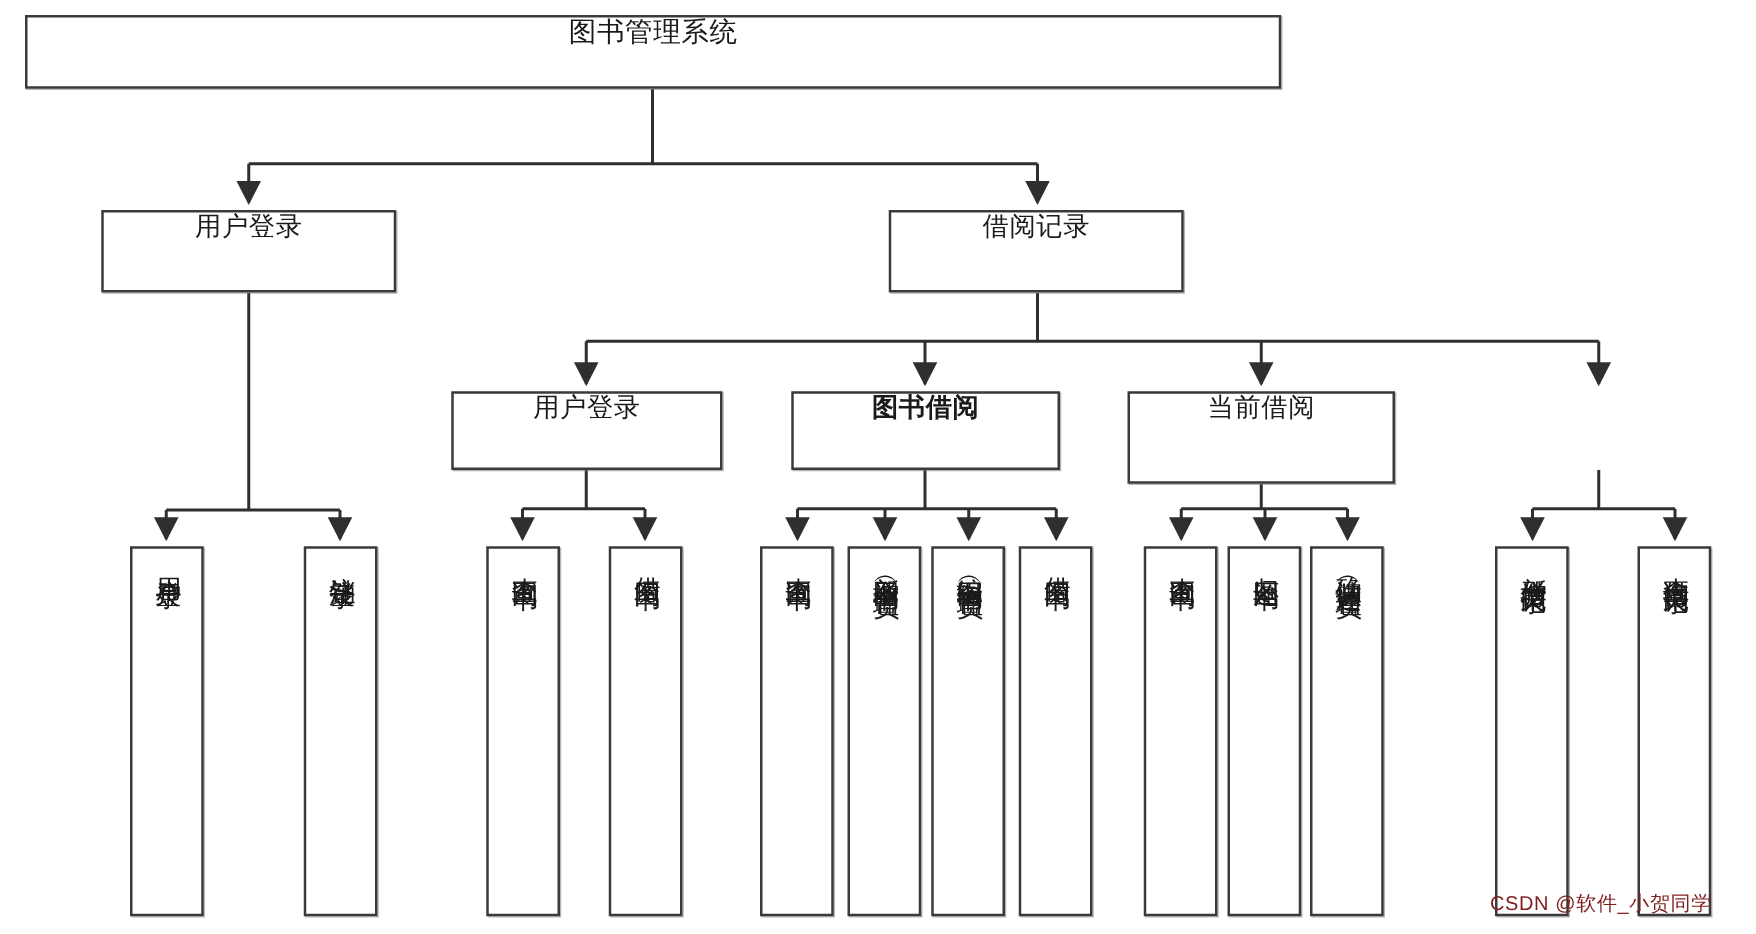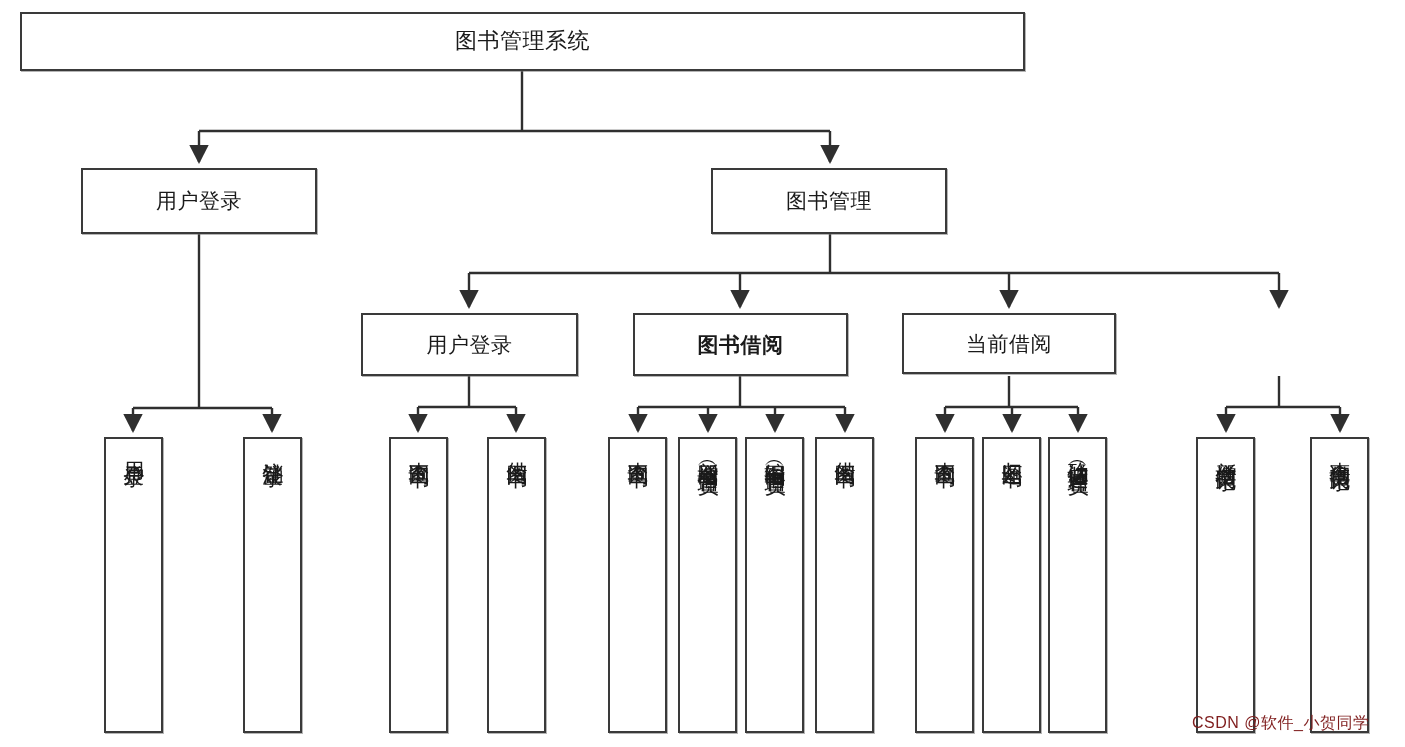--- a/index.html
+++ b/index.html
@@ -25,21 +25,20 @@
     width: 1405px;
     height: 747px;
     pointer-events: none;
   }
   .node {
     position: absolute;
     box-sizing: border-box;
     background: #ffffff;
     border: 2px solid #3a3a3a;
     display: flex;
-    align-items: center;
     justify-content: center;
     color: #1a1a1a;
     box-shadow: 1px 1px 0 rgba(120,120,120,0.55);
   }
   .node-label {
     display: block;
     text-align: center;
     letter-spacing: 0.5px;
     color: #1a1a1a;
   }
@@ -134,30 +133,30 @@
   </svg>
 
   <div class="node horiz root" style="left:20px; top:12px; width:1005px; height:59px;">
     <span class="node-label">图书管理系统</span>
   </div>
 
   <div class="node horiz" style="left:81px; top:168px; width:236px; height:66px;">
     <span class="node-label">用户登录</span>
   </div>
   <div class="node horiz" style="left:711px; top:168px; width:236px; height:66px;">
-    <span class="node-label">图书管理</span>
+    <span class="node-label">借阅记录</span>
   </div>
 
   <div class="node horiz" style="left:361px; top:313px; width:217px; height:63px;">
     <span class="node-label">用户登录</span>
   </div>
   <div class="node horiz" style="left:633px; top:313px; width:215px; height:63px;font-weight:bold;">
     <span class="node-label">图书借阅</span>
   </div>
-  <div class="node horiz" style="left:902px; top:313px; width:214px; height:61px;">
+  <div class="node horiz" style="left:902px; top:313px; width:214px; height:74px;">
     <span class="node-label">当前借阅</span>
   </div>
 
   <div class="node vert" style="left:104px; top:437px; width:59px; height:296px;">
     <span class="node-label">用户登录</span>
   </div>
   <div class="node vert" style="left:243px; top:437px; width:59px; height:296px;">
     <span class="node-label">注销登录</span>
   </div>
 

